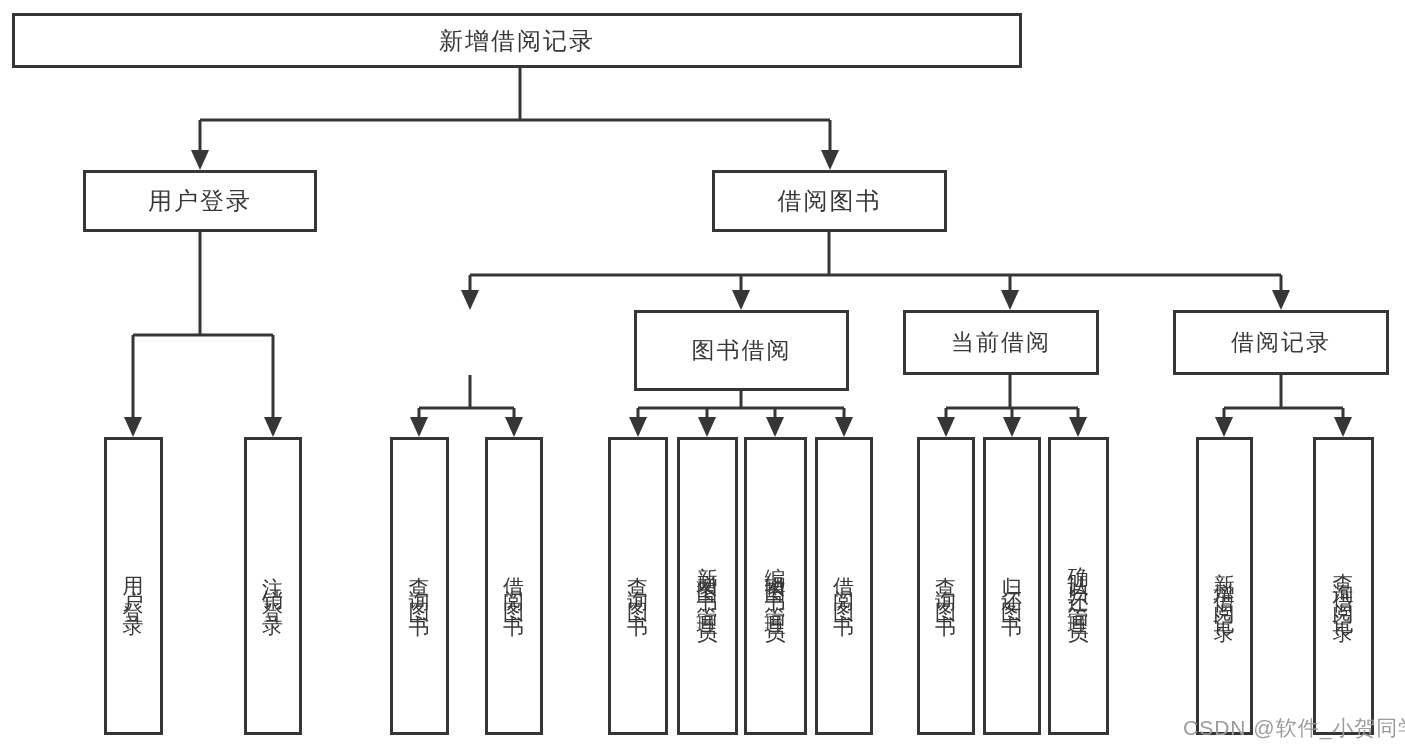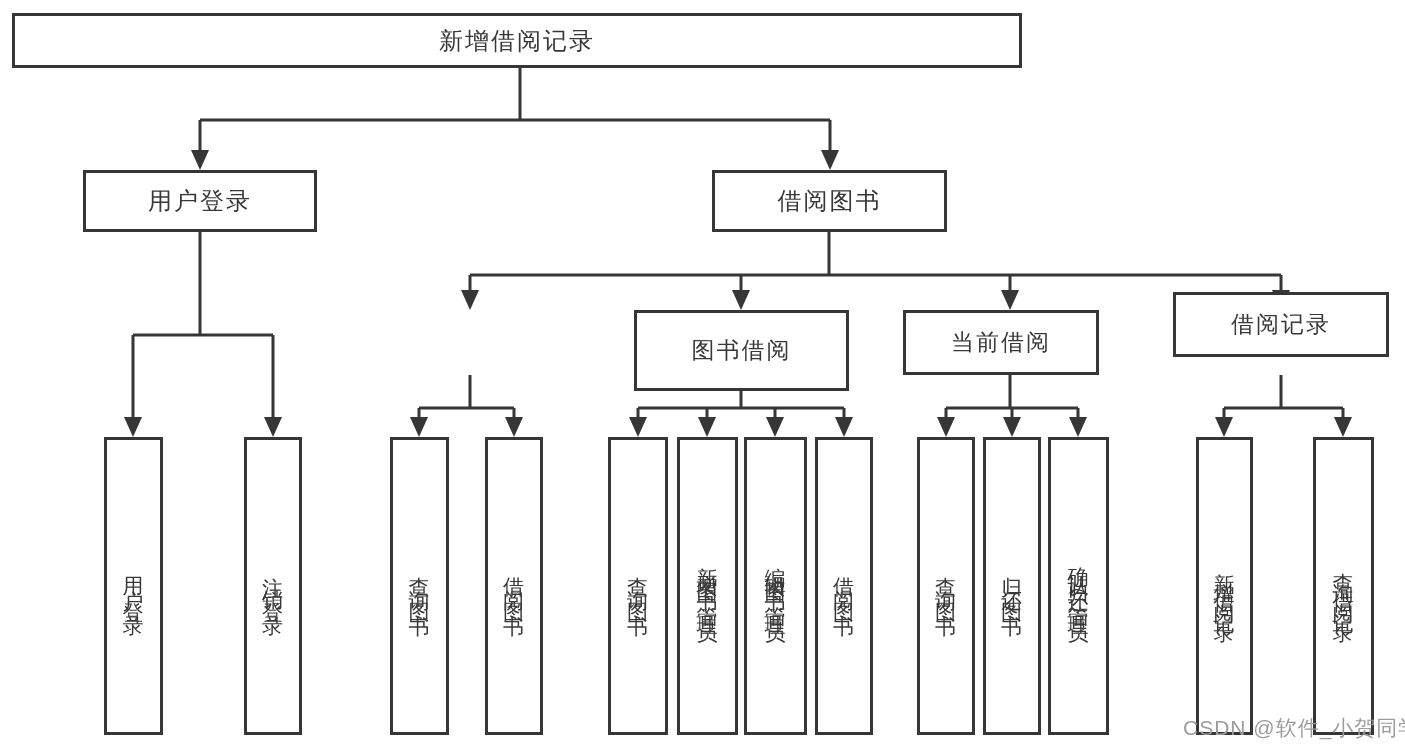--- a/index.html
+++ b/index.html
@@ -98,21 +98,21 @@
   <div class="node h-node" style="left:712px; top:170px; width:235px; height:62px;">
     <span>借阅图书</span>
   </div>
 
   <div class="node h-node group-node" style="left:634px; top:310px; width:215px; height:81px;">
     <span>图书借阅</span>
   </div>
   <div class="node h-node group-node" style="left:903px; top:310px; width:196px; height:65px;">
     <span>当前借阅</span>
   </div>
-  <div class="node h-node group-node" style="left:1173px; top:292px; width:216px; height:65px;">
+  <div class="node h-node group-node" style="left:1173px; top:310px; width:216px; height:65px;">
     <span>借阅记录</span>
   </div>
 
   <div class="node v-node" style="left:104px; top:437px; width:59px; height:298px;">
     <span class="ls4">用户登录</span>
   </div>
   <div class="node v-node" style="left:244px; top:437px; width:58px; height:298px;">
     <span class="ls4">注销登录</span>
   </div>
 

